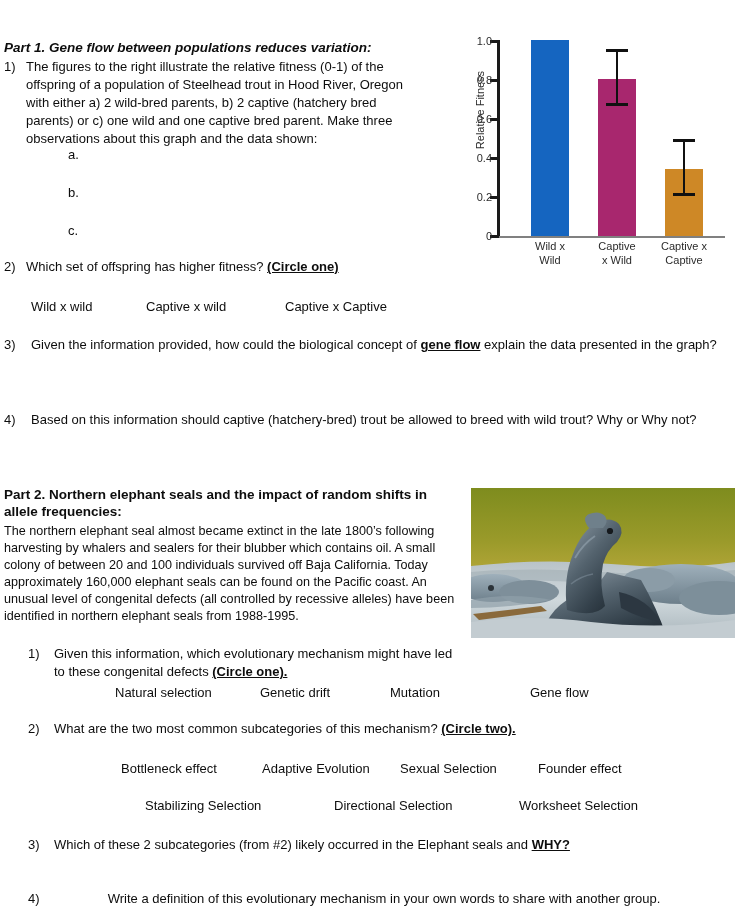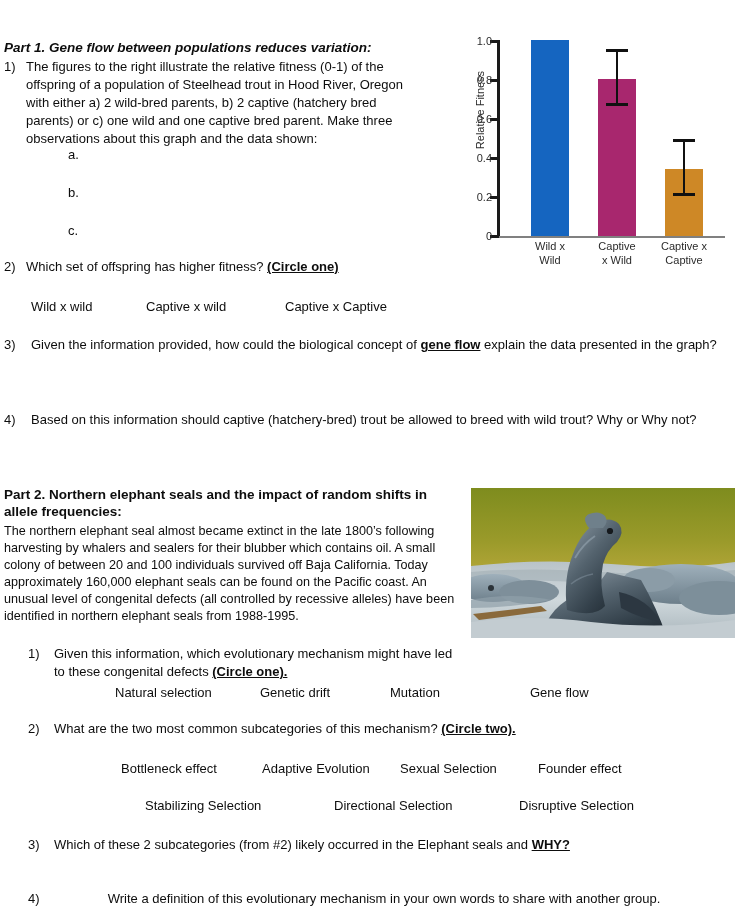--- a/index.html
+++ b/index.html
@@ -231,21 +231,21 @@
   </div>
   <div class="abs" style="top:761px;left:0;width:737px;height:20px;">
     <span class="opt" style="left:121px;">Bottleneck effect</span>
     <span class="opt" style="left:262px;">Adaptive Evolution</span>
     <span class="opt" style="left:400px;">Sexual Selection</span>
     <span class="opt" style="left:538px;">Founder effect</span>
   </div>
   <div class="abs" style="top:798px;left:0;width:595px;height:20px;">
     <span class="opt" style="left:145px;">Stabilizing Selection</span>
     <span class="opt" style="left:334px;">Directional Selection</span>
-    <span class="opt" style="left:519px;">Disruptive Selection</span>
+    <span class="opt" style="left:519px;">Worksheet Selection</span>
   </div>
 
   <div class="abs qrow" style="top:836px;left:28px;width:700px;">
     <span class="num" style="width:26px;">3)</span>
     <span class="txt" style="width:660px;"><span>Which of these 2 subcategories (from #2) likely occurred in the Elephant seals and </span><b>WHY?</b></span>
   </div>
 
   <div class="abs qrow" style="top:890px;left:28px;width:700px;">
     <span class="num" style="width:26px;">4)</span>
     <span class="txt" style="width:660px;text-align:center;">Write a definition of this evolutionary mechanism in your own words to share with another group.</span>

